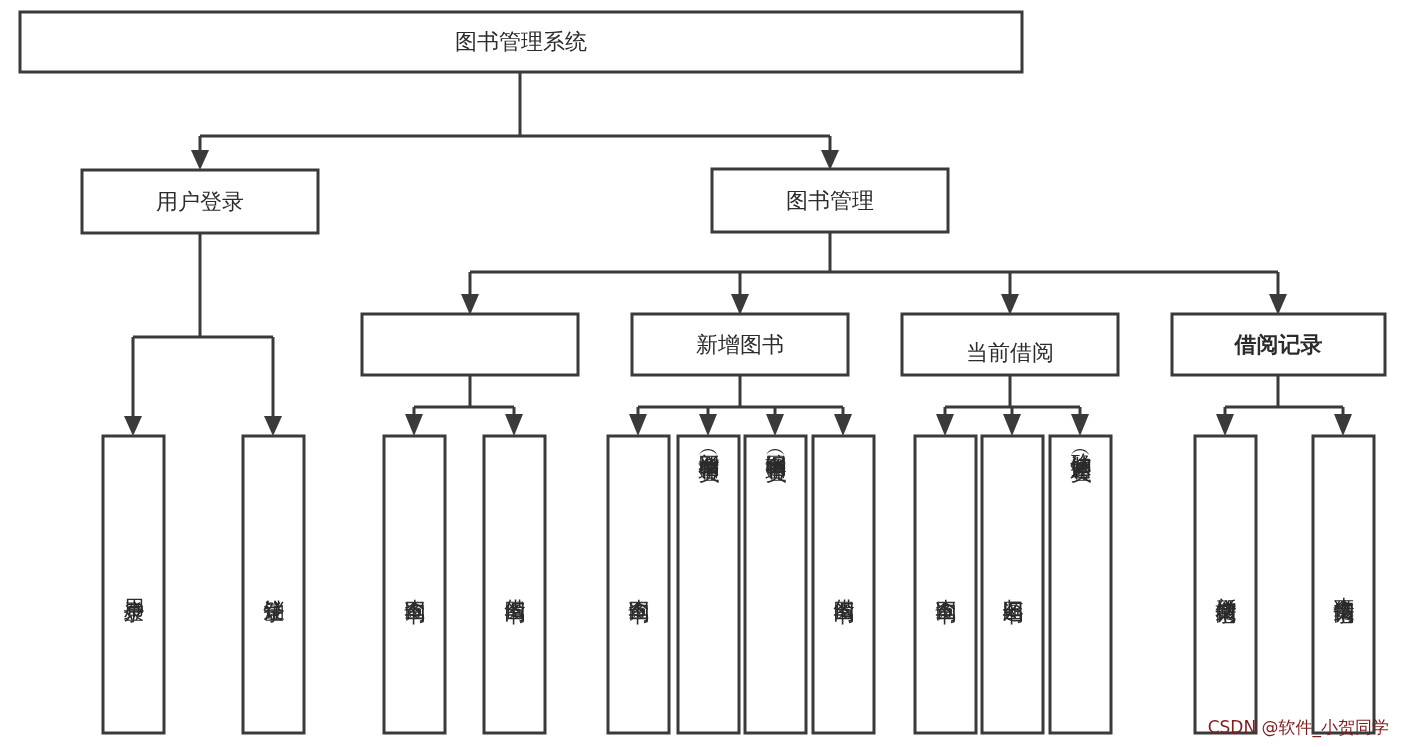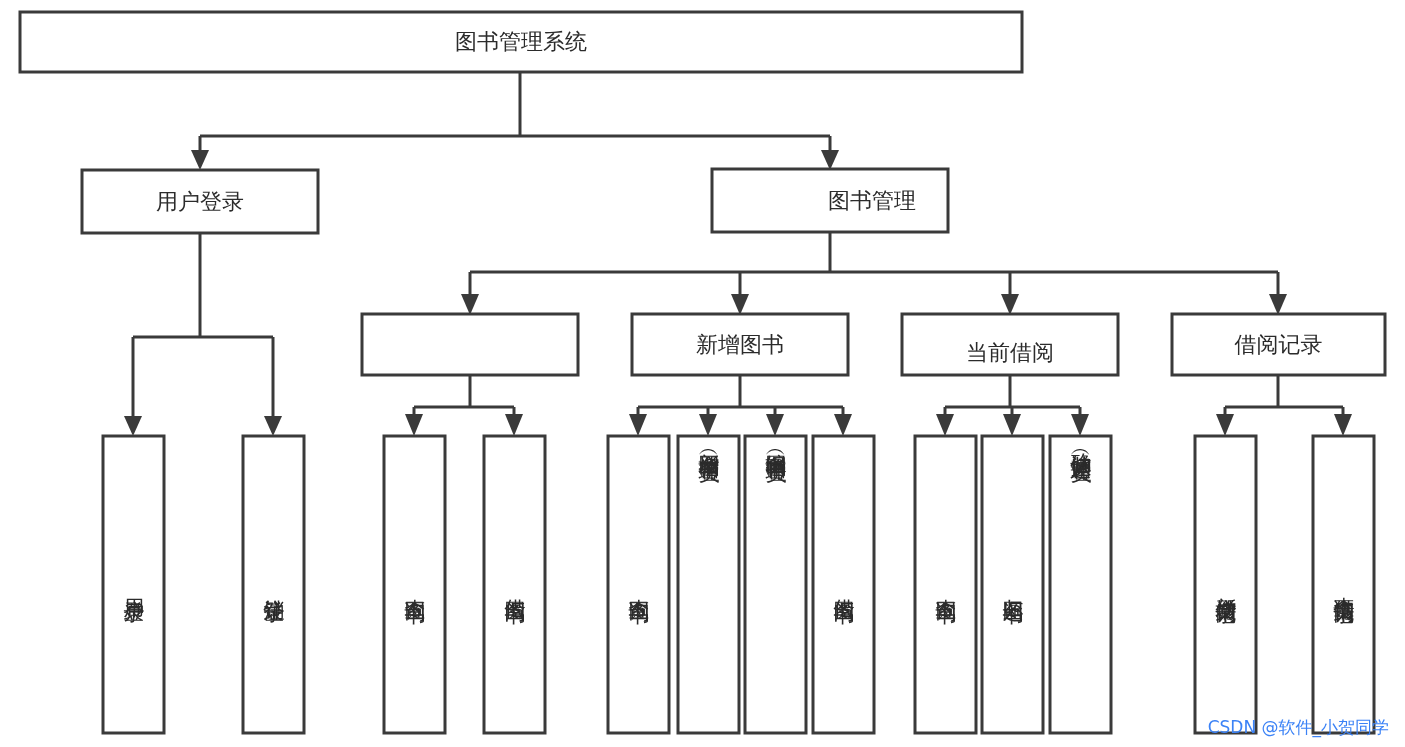--- a/index.html
+++ b/index.html
@@ -71,21 +71,21 @@
     font-size: 22px;
     color: #2b2b2b;
     white-space: nowrap;
   }
   .watermark {
     position: absolute;
     right: 16px;
     bottom: 8px;
     font-family: "DejaVu Sans", "Liberation Sans", sans-serif;
     font-size: 17px;
-    color: #3b82f6;
+    color: #7f1d1d;
     white-space: nowrap;
     user-select: none;
   }
 </style>
 </head>
 <body>
 
 <div id="diagram-root">
 
   <svg class="diagram-svg" viewBox="0 0 1405 747" xmlns="http://www.w3.org/2000/svg">
@@ -184,31 +184,31 @@
     </g>
   </svg>
 
   <div class="hlabel-wrap" style="left:20px; top:12px; width:1002px; height:60px;">
     <span class="hlabel-text">图书管理系统</span>
   </div>
 
   <div class="hlabel-wrap" style="left:82px; top:170px; width:236px; height:63px;">
     <span class="hlabel-text">用户登录</span>
   </div>
-  <div class="hlabel-wrap" style="left:712px; top:169px; width:236px; height:63px;margin-left:42px;">
+  <div class="hlabel-wrap" style="left:712px; top:169px; width:236px; height:63px;">
     <span class="hlabel-text">图书管理</span>
   </div>
 
   <div class="hlabel-wrap" style="left:632px; top:314px; width:216px; height:61px;">
     <span class="hlabel-text">新增图书</span>
   </div>
   <div class="hlabel-wrap" style="left:902px; top:314px; width:216px; height:78px;">
     <span class="hlabel-text">当前借阅</span>
   </div>
-  <div class="hlabel-wrap" style="left:1172px; top:314px; width:213px; height:61px;">
+  <div class="hlabel-wrap" style="left:1172px; top:314px; width:213px; height:61px;font-weight:bold;">
     <span class="hlabel-text">借阅记录</span>
   </div>
 
   <div class="vlabel-wrap" style="left:103px; top:436px; width:61px; height:297px;">
     <span class="vlabel-text">用户登录</span>
   </div>
   <div class="vlabel-wrap" style="left:243px; top:436px; width:61px; height:297px;">
     <span class="vlabel-text">注销登录</span>
   </div>
 

